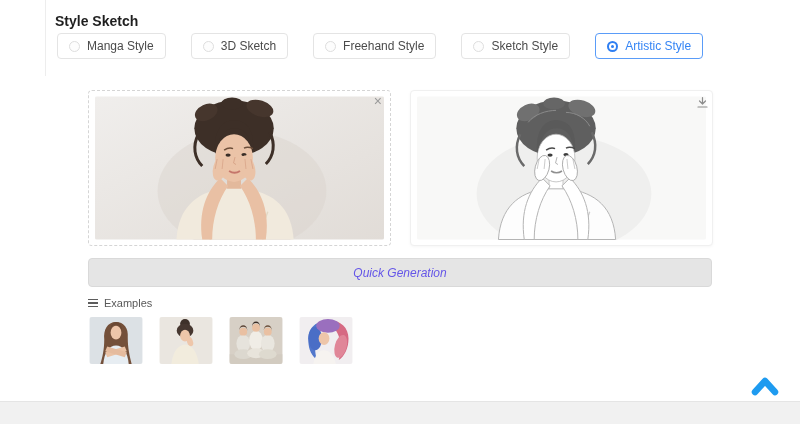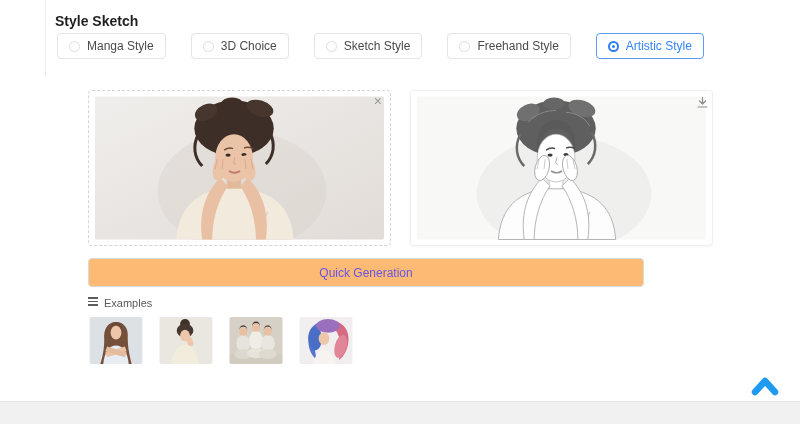--- a/index.html
+++ b/index.html
@@ -30,27 +30,27 @@
   .imgwrap { position:absolute; left:6px; top:5px; width:289px; height:144px; border-radius:2px; overflow:hidden; }
   .imgwrap svg { display:block; }
 
   .close-btn {
     position:absolute; top:3px; right:8px; z-index:2; cursor:pointer;
     font-size:14px; line-height:14px; color:#9a9a9a;
   }
   .download-btn { position:absolute; top:4px; right:3px; z-index:2; cursor:pointer; width:13px; height:13px; }
 
   .quickgen {
-    position:absolute; left:88px; top:258px; width:556px; height:29px;
-    background:#fdba74; border:1px solid #d9d9d9; border-radius:4px;
+    position:absolute; left:88px; top:258px; width:624px; height:29px;
+    background:#e5e5e5; border:1px solid #d9d9d9; border-radius:4px;
     display:flex; align-items:center; justify-content:center;
-    font-size:12px; color:#6556e8; cursor:pointer;
-  }
-
-  .examples-header { position:absolute; left:88px; top:297px; display:flex; gap:6px; font-size:11px; color:#595959; }
+    font-size:12px; color:#6556e8; cursor:pointer;font-style:italic;
+  }
+
+  .examples-header { position:absolute; left:88px; top:297px; display:flex; align-items:center; gap:6px; font-size:11px; color:#595959; }
   .bars { display:flex; flex-direction:column; gap:2px; width:10px; }
   .bars i { display:block; width:10px; height:1.5px; background:#5c5c5c; }
 
   .thumbs { position:absolute; left:89px; top:317px; display:flex; gap:16px; }
   .thumb { width:54px; height:47px; border-radius:3px; overflow:hidden; cursor:pointer; flex:none; }
   .thumb svg { display:block; }
 
   .scrolltop { position:absolute; left:750px; top:375px; width:30px; height:22px; cursor:pointer; }
 
   .footer { position:absolute; left:0; bottom:0; width:800px; height:23px; background:#f1f1f1; border-top:1px solid #e5e5e5; }
@@ -64,29 +64,29 @@
 
   <div class="heading">Style Sketch</div>
 
   <div class="options">
     <div class="opt">
       <span class="radio"></span>
       <span>Manga Style</span>
     </div>
     <div class="opt">
       <span class="radio"></span>
-      <span>3D Choice</span>
+      <span>3D Sketch</span>
+    </div>
+    <div class="opt">
+      <span class="radio"></span>
+      <span>Freehand Style</span>
     </div>
     <div class="opt">
       <span class="radio"></span>
       <span>Sketch Style</span>
-    </div>
-    <div class="opt">
-      <span class="radio"></span>
-      <span>Freehand Style</span>
     </div>
     <div class="opt selected">
       <span class="radio on"></span>
       <span>Artistic Style</span>
     </div>
   </div>
 
   <div class="panel left">
     <span class="close-btn">×</span>
     <div class="imgwrap" aria-label="Uploaded photo: woman with dark updo hair, hands framing her face">

